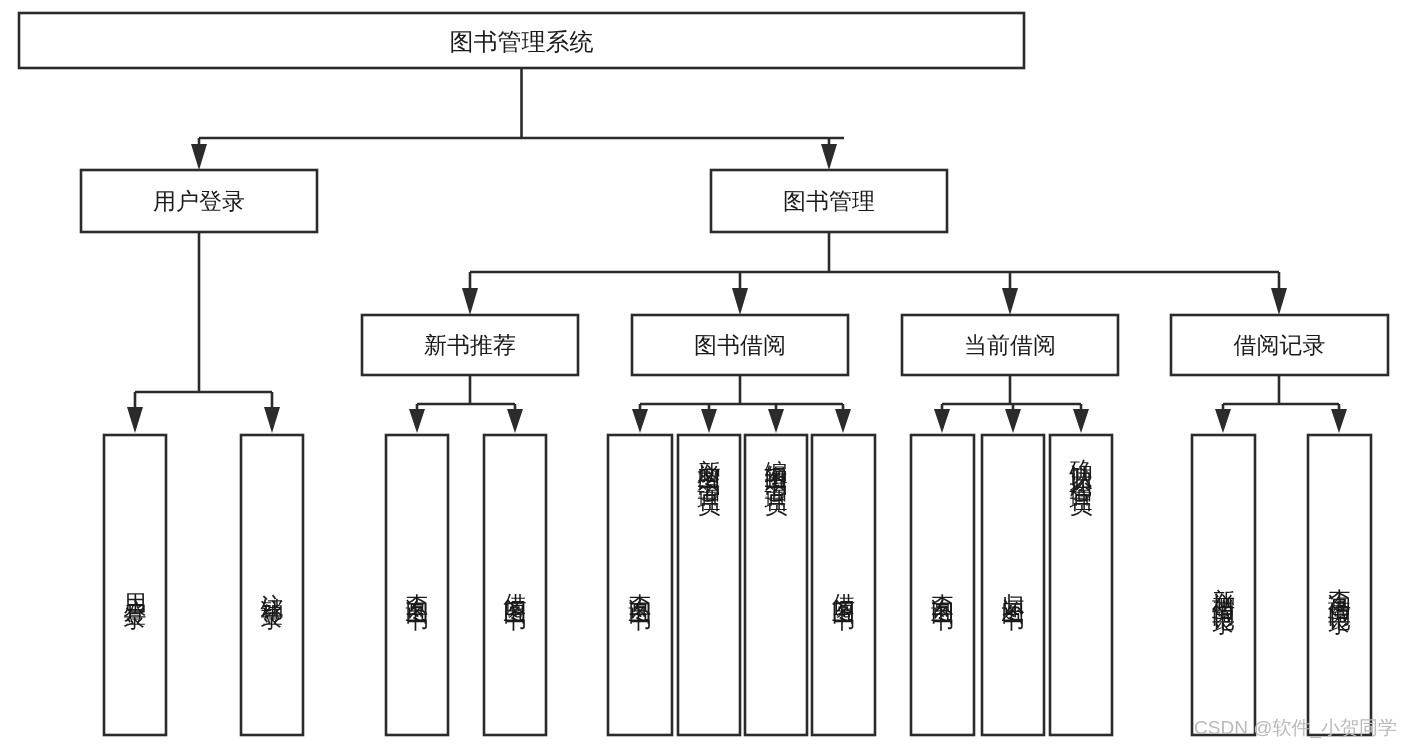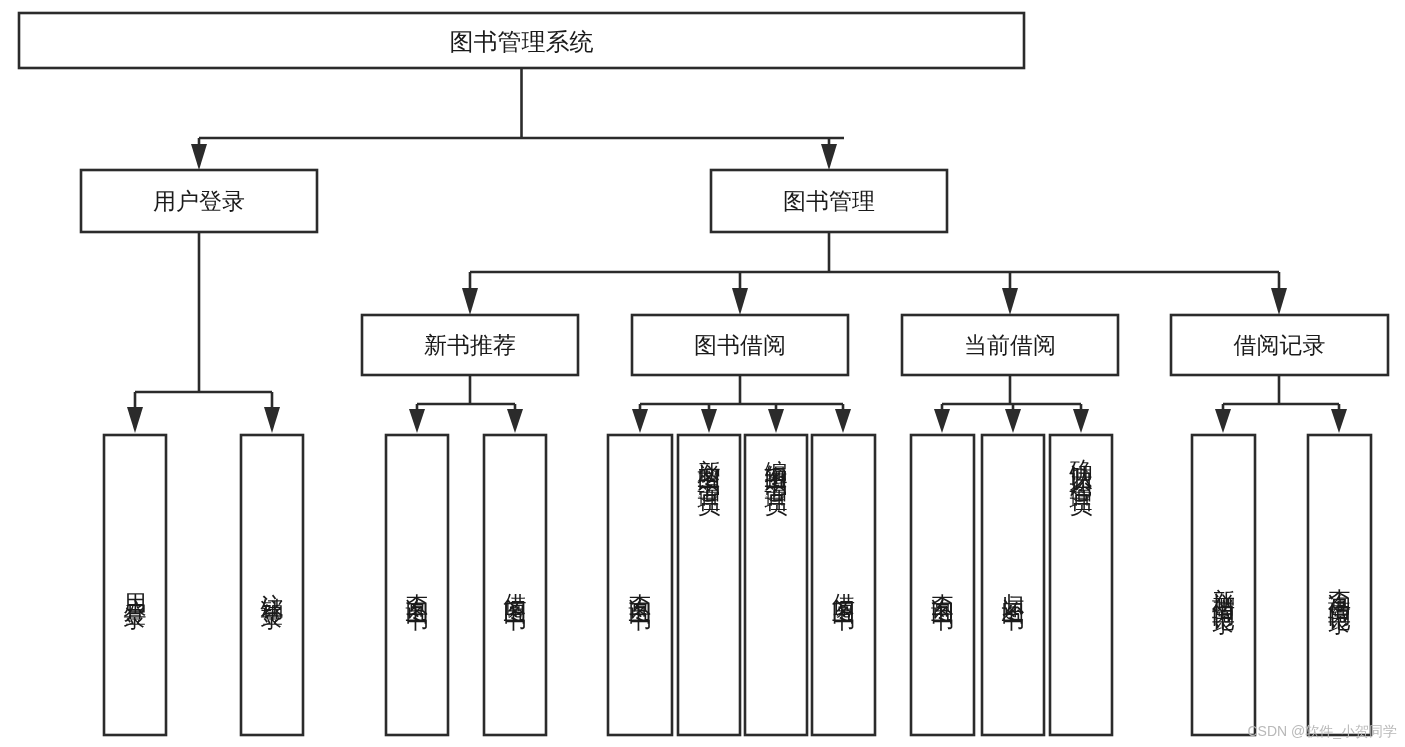--- a/index.html
+++ b/index.html
@@ -69,21 +69,21 @@
     letter-spacing: 5px;
     line-height: 1;
     white-space: nowrap;
     text-align: center;
   }
   #watermark {
     position: absolute;
     right: 8px;
     bottom: 6px;
     font-family: "Liberation Sans", "DejaVu Sans", sans-serif;
-    font-size: 14px;
+    font-size: 19px;
     color: #b9b9b9;
     white-space: nowrap;
     user-select: none;
   }
 </style>
 </head>
 <body>
 
 <div id="diagram-root">
 

